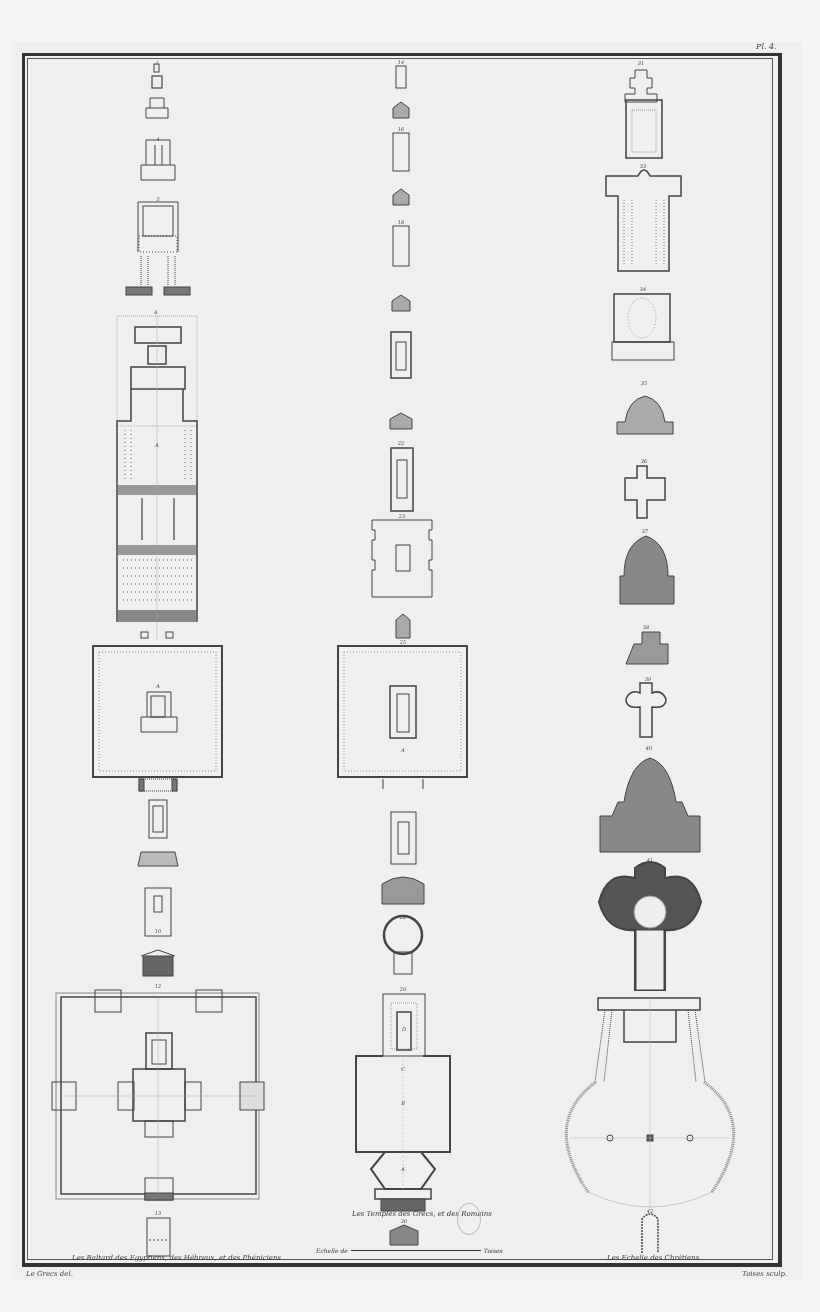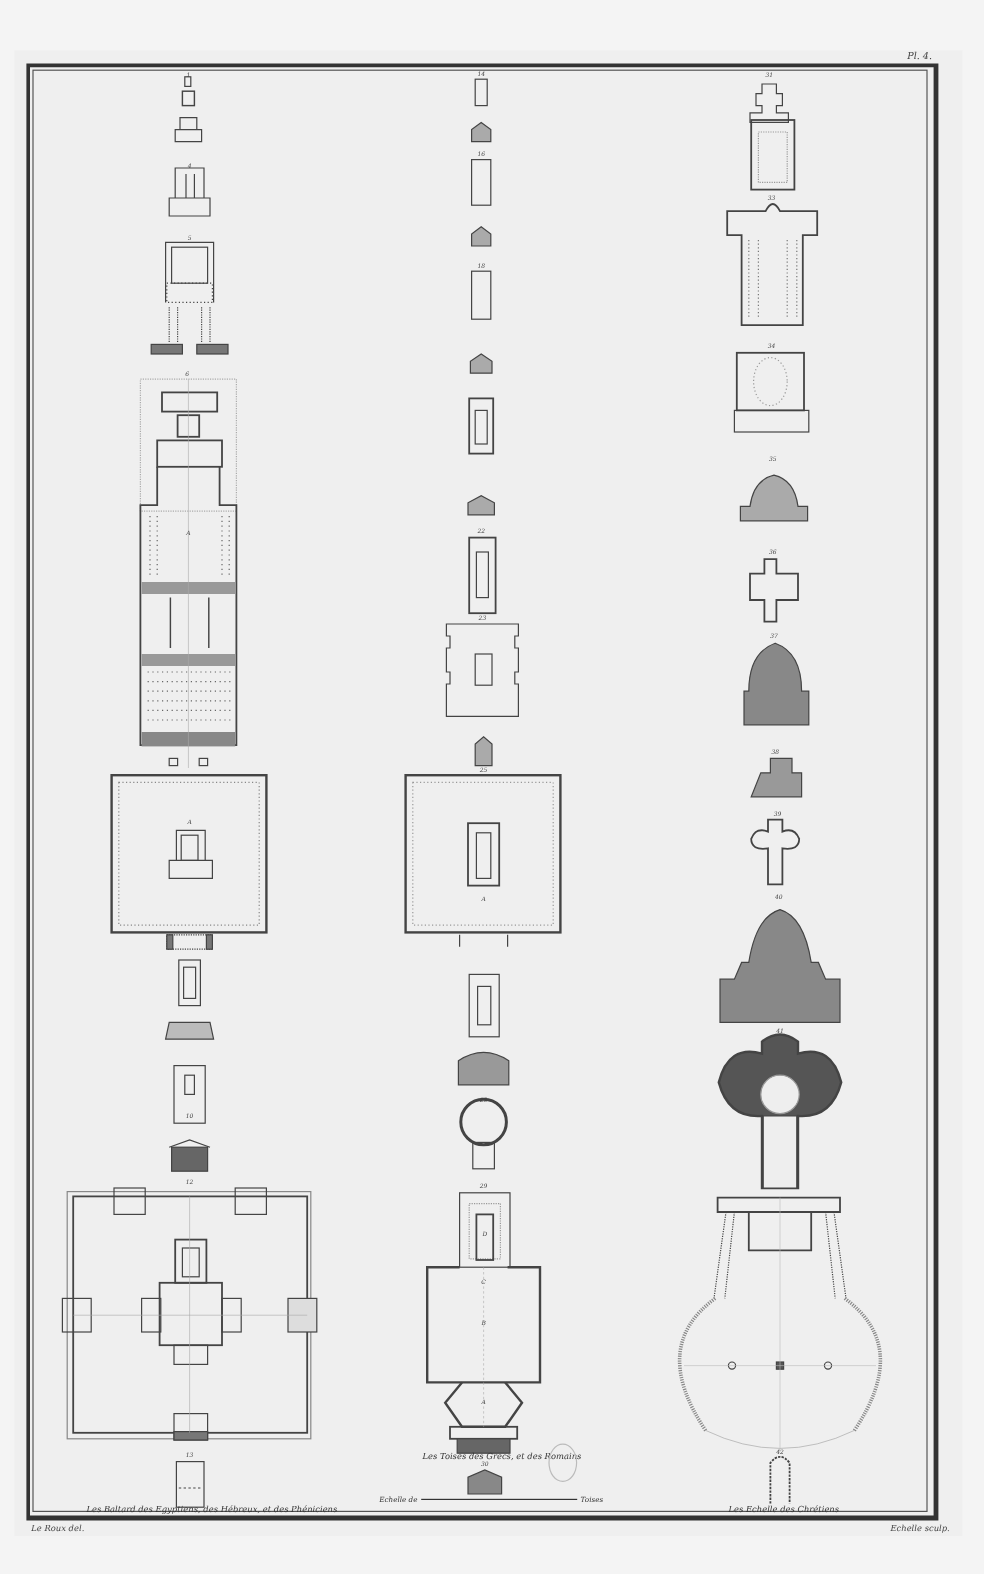--- a/index.html
+++ b/index.html
@@ -192,23 +192,23 @@
 
 <span class="fignum" style="left:157px;top:442px">A</span>
 <span class="fignum" style="left:158px;top:683px">A</span>
 <span class="fignum" style="left:403px;top:747px">A</span>
 <span class="fignum" style="left:403px;top:1166px">A</span>
 <span class="fignum" style="left:403px;top:1100px">B</span>
 <span class="fignum" style="left:403px;top:1066px">C</span>
 <span class="fignum" style="left:404px;top:1026px">D</span>
 
 <div class="caption" style="left:72px;top:1254px">Les Baltard des Egyptiens, des Hébreux, et des Phéniciens</div>
-<div class="caption" style="left:352px;top:1210px">Les Toises des Grecs, et des Romains</div>
+<div class="caption" style="left:352px;top:1210px">Les Temples des Grecs, et des Romains</div>
 <div class="caption" style="left:607px;top:1254px">Les Echelle des Chrétiens</div>
 
 <div class="scale">
   <span>Echelle de</span><span class="bar"></span><span>Toises</span>
 </div>
 
 <div class="stamp"></div>
 
-<div class="credit" style="left:26px;top:1270px">Le Roux del.</div>
-<div class="credit" style="left:742px;top:1270px">Echelle sculp.</div>
+<div class="credit" style="left:26px;top:1270px">Le Grecs del.</div>
+<div class="credit" style="left:742px;top:1270px">Toises sculp.</div>
 
 </body></html>

